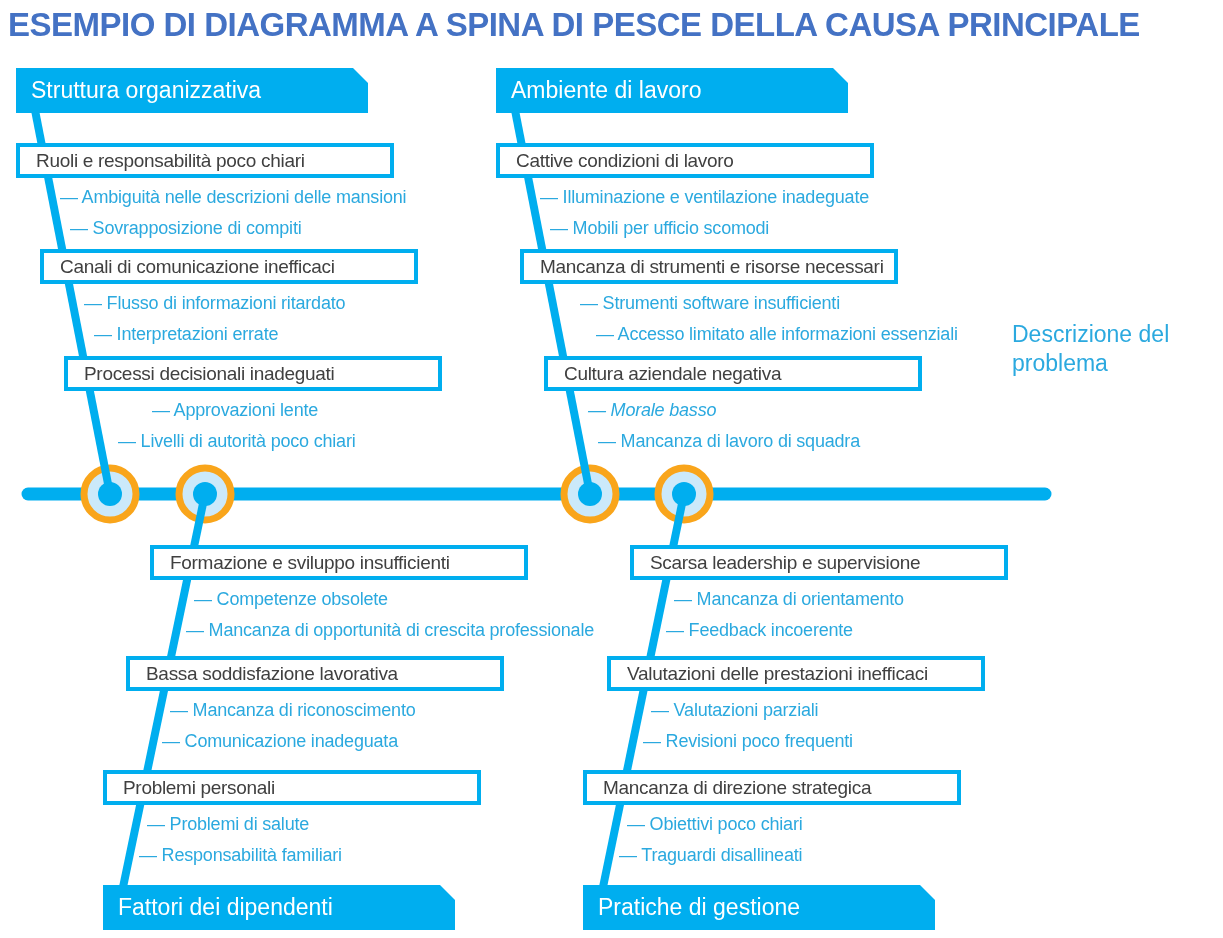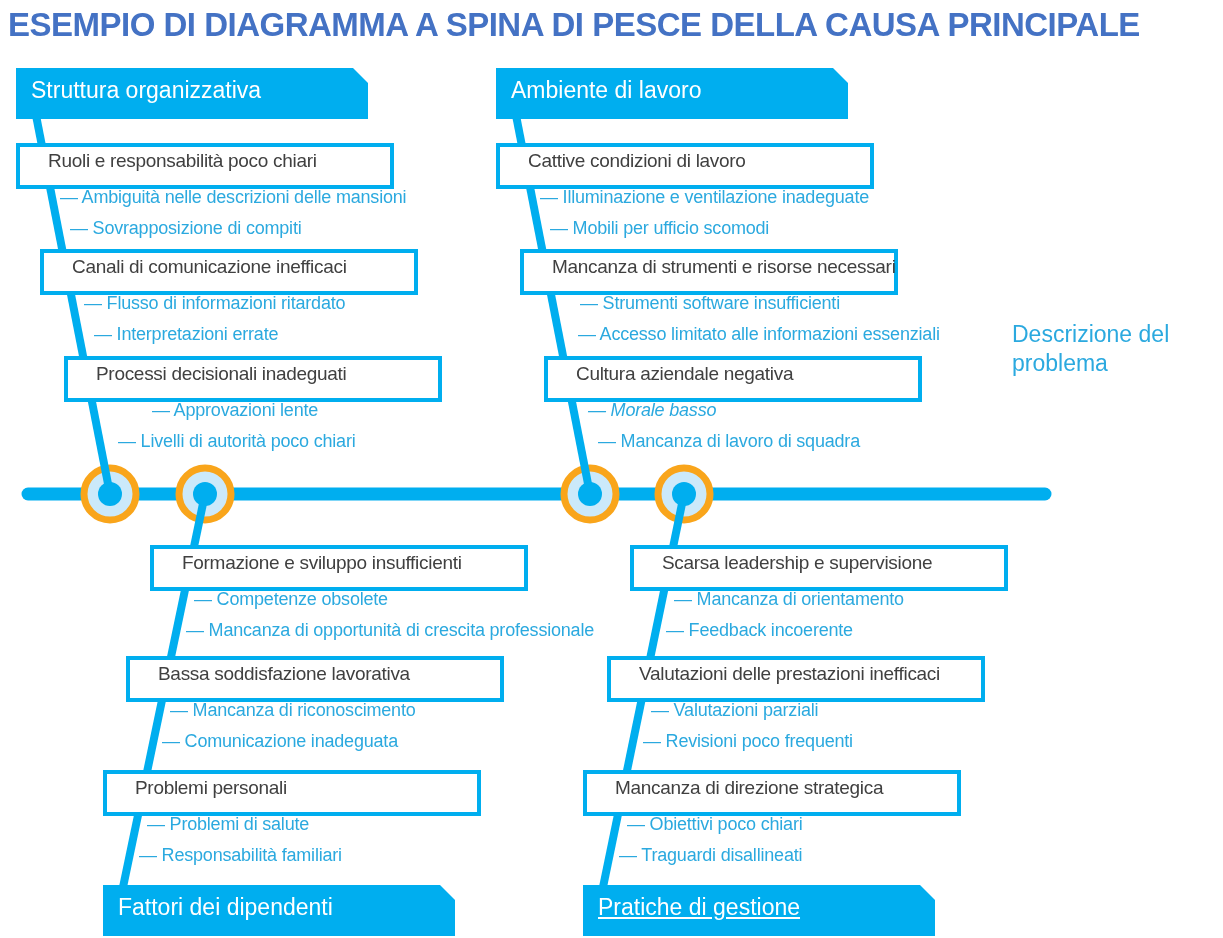--- a/index.html
+++ b/index.html
@@ -17,32 +17,32 @@
 
   .page-title{
     position:absolute;left:8px;top:6px;width:1210px;
     font-size:33px;font-weight:bold;color:var(--title-blue);
     letter-spacing:-0.5px;white-space:nowrap;
   }
 
   .skeleton{position:absolute;left:0;top:0;z-index:0;}
 
   .banner{
-    position:absolute;width:352px;height:51px;z-index:1;
+    position:absolute;width:352px;height:45px;z-index:1;
     background:var(--cyan);color:#ffffff;
     font-size:23px;line-height:45px;padding-left:15px;
     white-space:nowrap;
     clip-path:polygon(0 0, calc(100% - 15px) 0, 100% 15px, 100% 100%, 0 100%);
   }
 
   .cause-box{
-    position:absolute;width:378px;height:46px;z-index:1;
+    position:absolute;width:378px;height:35px;z-index:1;
     background:#ffffff;border:4px solid var(--cyan);
     color:var(--box-text);font-size:19px;letter-spacing:-0.3px;
-    line-height:27px;padding-left:28px;white-space:nowrap;overflow:visible;
+    line-height:27px;padding-left:16px;white-space:nowrap;overflow:visible;
   }
 
   .sub-cause{
     position:absolute;z-index:1;height:22px;
     color:var(--sub-text);font-size:18px;line-height:22px;
     letter-spacing:-0.2px;white-space:nowrap;
   }
 
   .problem-label{
     position:absolute;left:1012px;top:320px;width:210px;z-index:2;
@@ -101,35 +101,35 @@
       <div class="sub-cause" style="left: 94px; top: 323px;">— Interpretazioni errate</div>
       <div class="cause-box" style="left: 64px; top: 356px;">Processi decisionali inadeguati</div>
       <div class="sub-cause" style="left: 108px; top: 399px; margin-left: 44px;">— Approvazioni lente</div>
       <div class="sub-cause" style="left: 118px; top: 430px;">— Livelli di autorità poco chiari</div>
       <div class="banner" style="left: 496px; top: 68px;">Ambiente di lavoro</div>
       <div class="cause-box" style="left: 496px; top: 143px;">Cattive condizioni di lavoro</div>
       <div class="sub-cause" style="left: 540px; top: 186px;">— Illuminazione e ventilazione inadeguate</div>
       <div class="sub-cause" style="left: 550px; top: 217px;">— Mobili per ufficio scomodi</div>
       <div class="cause-box" style="left: 520px; top: 249px;">Mancanza di strumenti e risorse necessari</div>
       <div class="sub-cause" style="left: 564px; top: 292px; margin-left: 16px;">— Strumenti software insufficienti</div>
-      <div class="sub-cause" style="left: 578px; top: 323px;">— Accesso limitato alle informazioni essenziali</div>
+      <div class="sub-cause" style="left: 596px; top: 323px;">— Accesso limitato alle informazioni essenziali</div>
       <div class="cause-box" style="left: 544px; top: 356px;">Cultura aziendale negativa</div>
       <div class="sub-cause" style="left: 588px; top: 399px; font-style: italic;">— Morale basso</div>
       <div class="sub-cause" style="left: 598px; top: 430px;">— Mancanza di lavoro di squadra</div>
       <div class="banner" style="left: 103px; top: 885px;">Fattori dei dipendenti</div>
       <div class="cause-box" style="left: 150px; top: 545px;">Formazione e sviluppo insufficienti</div>
       <div class="sub-cause" style="left: 194px; top: 588px;">— Competenze obsolete</div>
       <div class="sub-cause" style="left: 186px; top: 619px;">— Mancanza di opportunità di crescita professionale</div>
       <div class="cause-box" style="left: 126px; top: 656px;">Bassa soddisfazione lavorativa</div>
       <div class="sub-cause" style="left: 170px; top: 699px;">— Mancanza di riconoscimento</div>
       <div class="sub-cause" style="left: 162px; top: 730px;">— Comunicazione inadeguata</div>
       <div class="cause-box" style="left: 103px; top: 770px;">Problemi personali</div>
       <div class="sub-cause" style="left: 147px; top: 813px;">— Problemi di salute</div>
       <div class="sub-cause" style="left: 139px; top: 844px;">— Responsabilità familiari</div>
-      <div class="banner" style="left: 583px; top: 885px; text-decoration: underline;">Pratiche di gestione</div>
+      <div class="banner" style="left: 583px; top: 885px;">Pratiche di gestione</div>
       <div class="cause-box" style="left: 630px; top: 545px;">Scarsa leadership e supervisione</div>
       <div class="sub-cause" style="left: 674px; top: 588px;">— Mancanza di orientamento</div>
       <div class="sub-cause" style="left: 666px; top: 619px;">— Feedback incoerente</div>
       <div class="cause-box" style="left: 607px; top: 656px;">Valutazioni delle prestazioni inefficaci</div>
       <div class="sub-cause" style="left: 651px; top: 699px;">— Valutazioni parziali</div>
       <div class="sub-cause" style="left: 643px; top: 730px;">— Revisioni poco frequenti</div>
       <div class="cause-box" style="left: 583px; top: 770px;">Mancanza di direzione strategica</div>
       <div class="sub-cause" style="left: 627px; top: 813px;">— Obiettivi poco chiari</div>
       <div class="sub-cause" style="left: 619px; top: 844px;">— Traguardi disallineati</div>
     </div>

